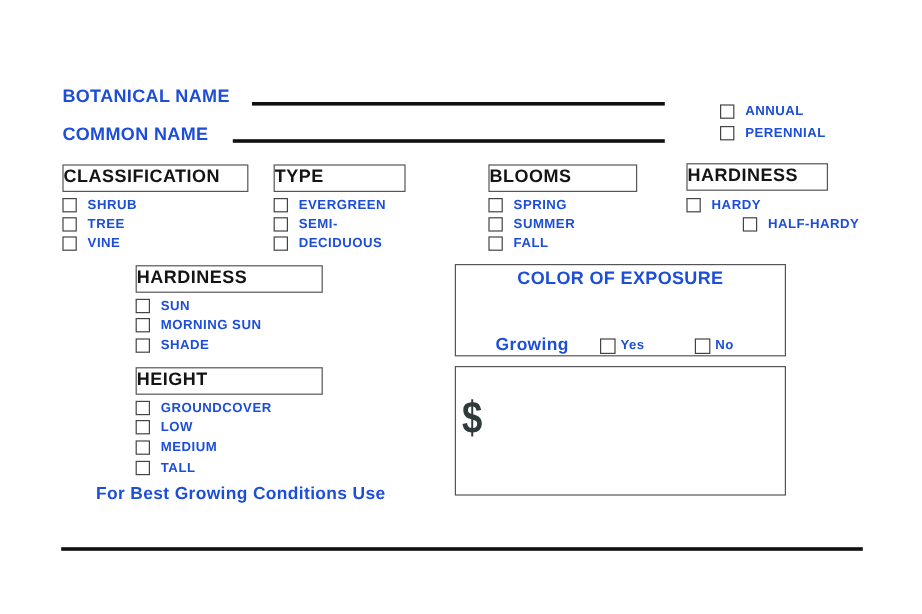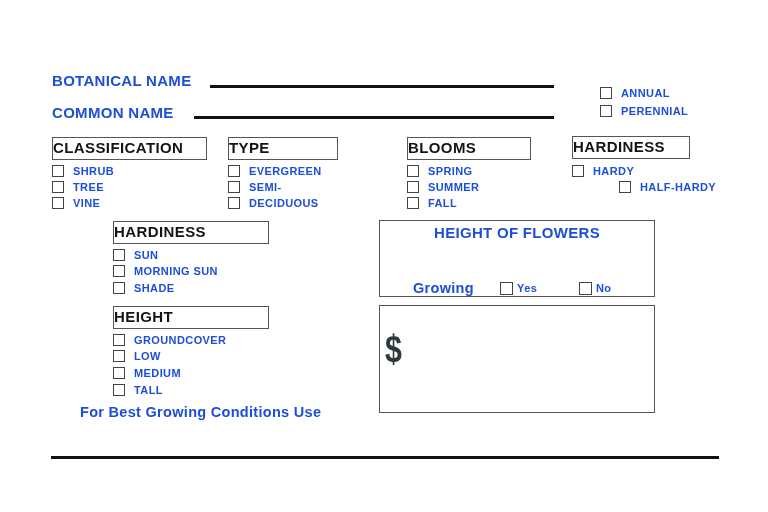--- a/index.html
+++ b/index.html
@@ -120,21 +120,21 @@
   <span class="t">MEDIUM</span>
 </div>
 <div class="opt" style="left:113px; top:382px;">
   <div class="cb"></div>
   <span class="t">TALL</span>
 </div>
 
 <div class="abs lbl" style="left:80px; top:404px; font-size:14.5px;">For Best Growing Conditions Use</div>
 
 <div class="panel" style="left:379px; top:220px; width:276px; height:77px;">
-  <div class="abs lbl" style="left:0; right:0; top:3px; text-align:center; font-size:15px;">HEIGHT OF FLOWERS</div>
+  <div class="abs lbl" style="left:0; right:0; top:3px; text-align:center; font-size:15px;">COLOR OF EXPOSURE</div>
   <div class="abs lbl" style="left:33px; top:59px; font-size:14.5px;">Growing</div>
   <div class="opt" style="left:120px; top:59px;">
     <div class="cb" style="width:13px;height:13px;margin-right:4px;"></div>
     <span class="t">Yes</span>
   </div>
   <div class="opt" style="left:199px; top:59px;">
     <div class="cb" style="width:13px;height:13px;margin-right:4px;"></div>
     <span class="t">No</span>
   </div>
 </div>

